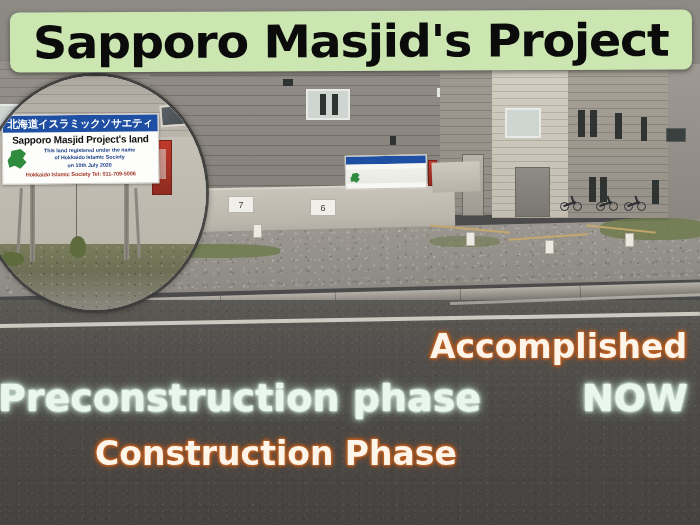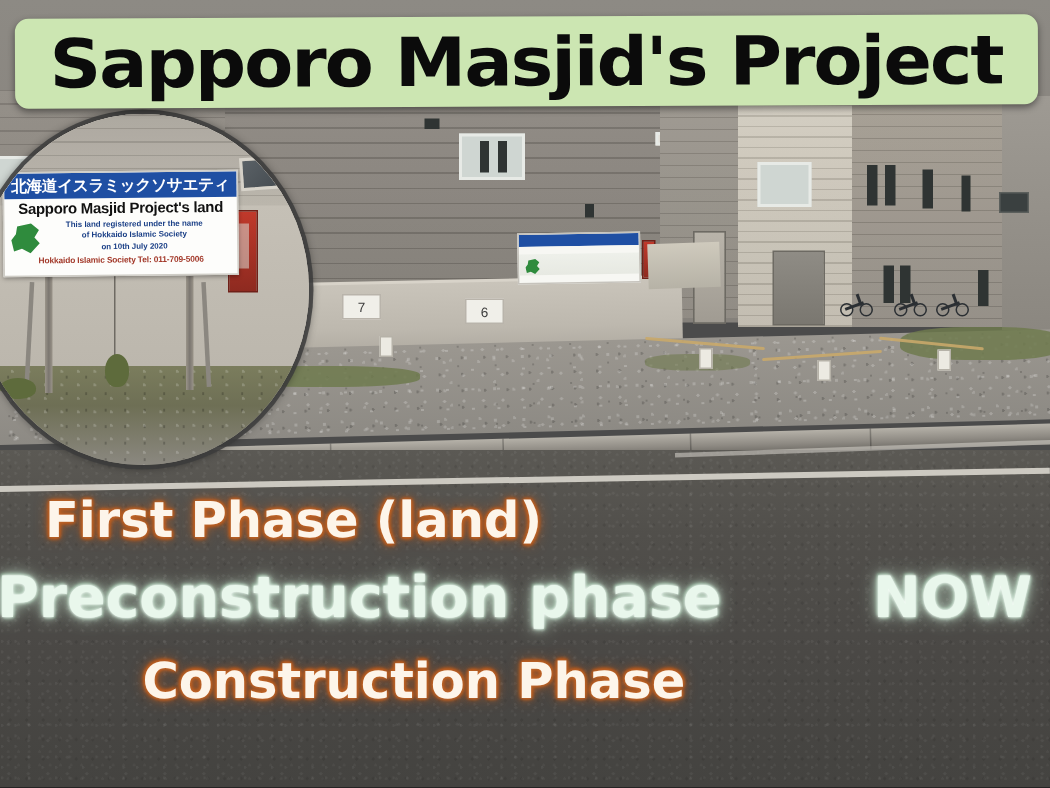--- a/index.html
+++ b/index.html
@@ -394,20 +394,20 @@
         <div>on 10th July 2020</div>
       </div>
       <div class="sign-foot">Hokkaido Islamic Society Tel: 011-709-5006</div>
     </div>
   </div>
 
   <div class="banner">
     <h1>Sapporo Masjid's Project</h1>
   </div>
 
-  <div id="p1-label" class="phase warm">First Phase (land)</div>
+  <div id="p1-status" class="phase warm">Accomplished</div>
 
   <div id="p2-label" class="phase mint">Preconstruction phase</div>
   <div id="p3-label" class="phase warm">Construction Phase</div>
 
   <div id="p2-status" class="phase mint">NOW</div>
 
 </div>
 
 </body></html>

